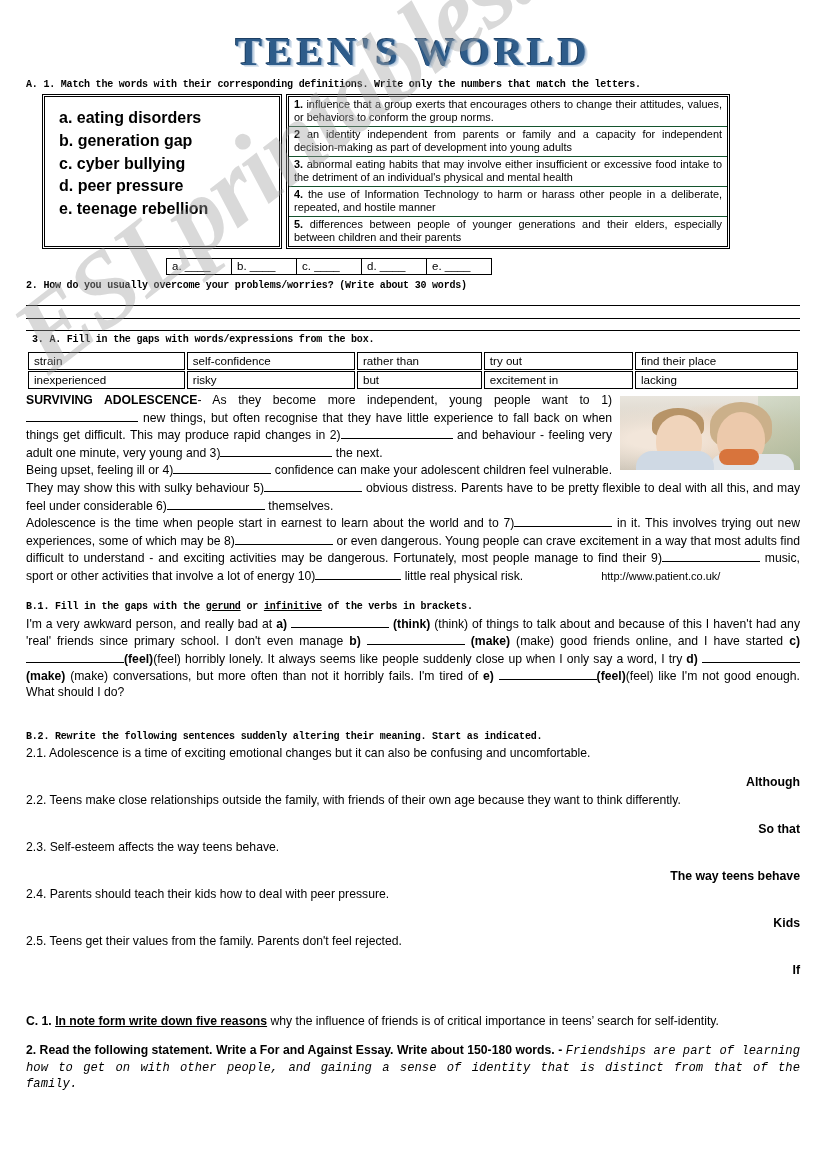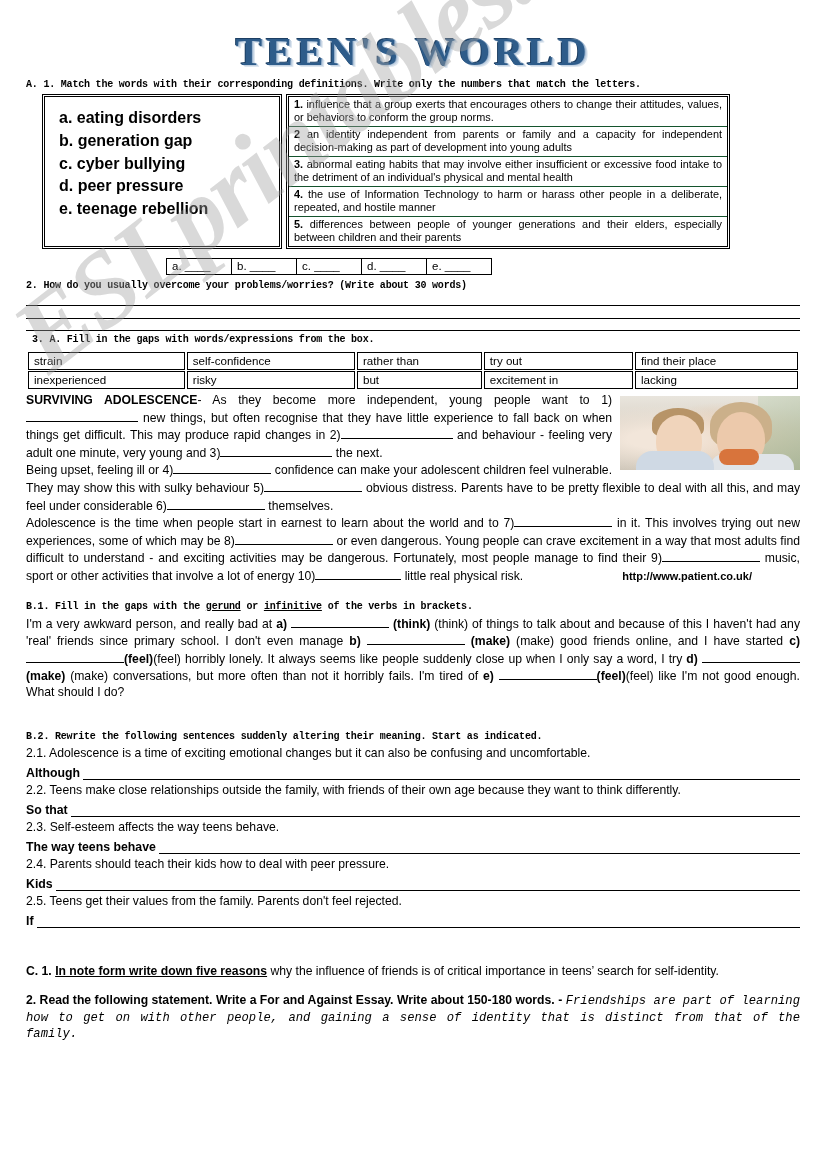--- a/index.html
+++ b/index.html
@@ -133,26 +133,26 @@
   .photo .leaf{position:absolute;right:0;top:0;width:42px;height:74px;background:linear-gradient(160deg,#cfd8c4,#9fb08c);opacity:.75;}
 
   .gapline{
     display:inline-block;
     border-bottom:1px solid #000;
     vertical-align:baseline;
     height:12px;
   }
   .g-xl{width:112px;} .g-l{width:98px;} .g-m{width:86px;}
 
-  .srcurl{font-size:11px;display:inline-block;margin-left:99px;font-weight:bold;}
+  .srcurl{font-size:11px;display:inline-block;margin-left:78px;}
 
   
   .rw{font-size:12.2px;line-height:16px;margin-top:2px;text-align:justify;}
   .rw b{font-weight:normal;}
-  .startline{display:flex;align-items:flex-end;margin:5px 0 1px 0;}
+  .startline{display:flex;align-items:flex-end;margin:14px 0 1px 0;flex-direction:column;}
   .startline .lbl{font-size:12.3px;font-weight:bold;white-space:nowrap;}
   .startline .ln{flex:1;border-bottom:1px solid #000;height:13px;margin-left:3px;}
 
   .spacer-lg{height:28px;}
   .spacer-md{height:14px;}
   .spacer-sm{height:7px;}
 </style>
 </head>
 <body>
 

